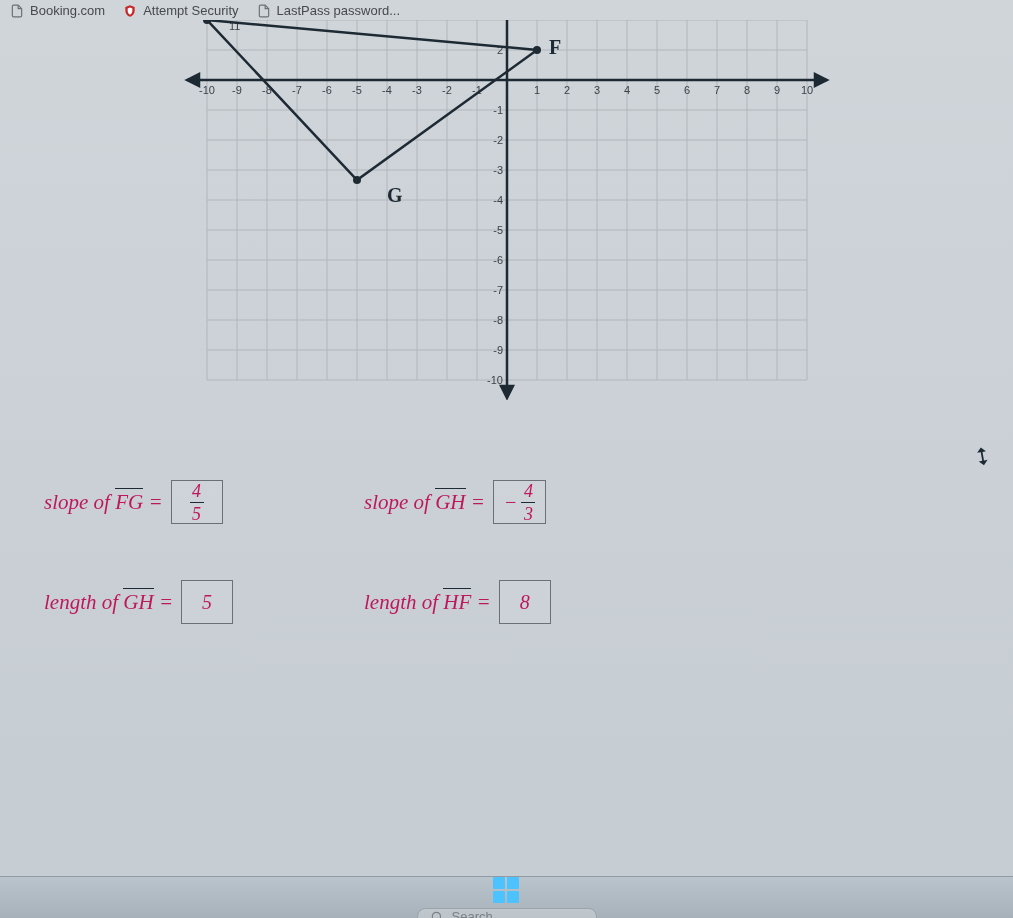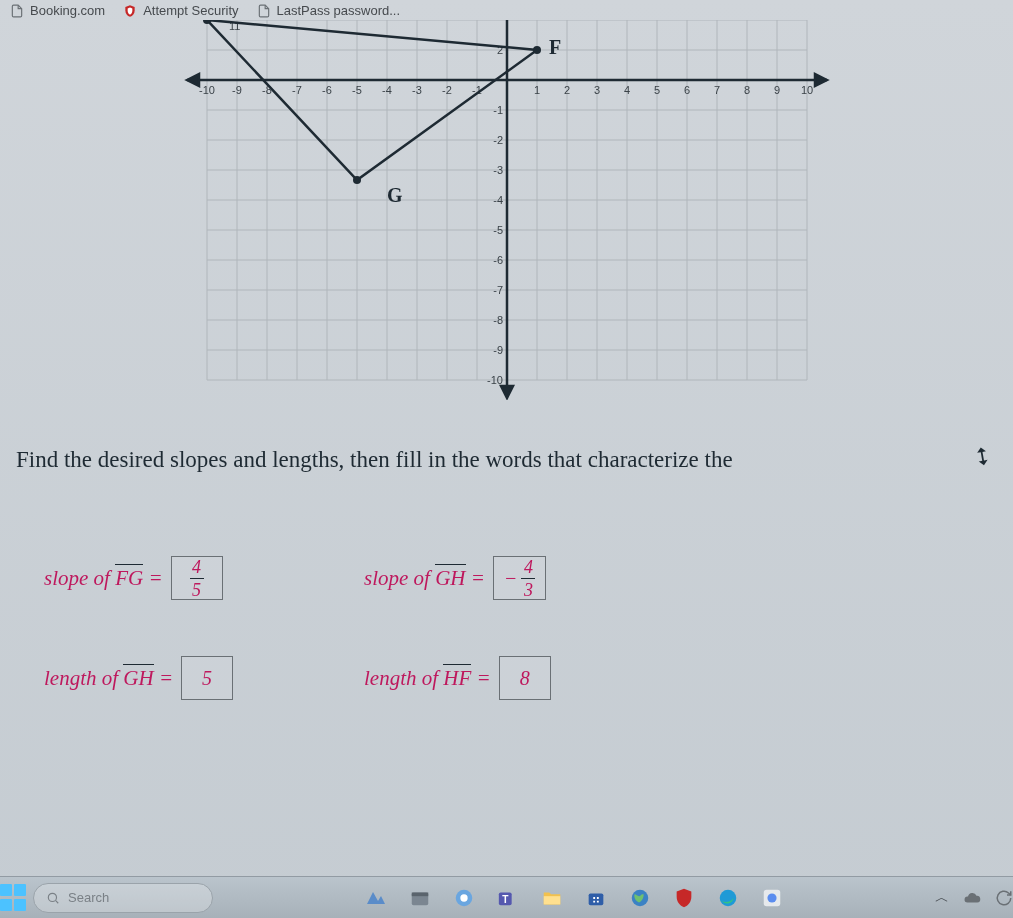--- a/index.html
+++ b/index.html
@@ -96,20 +96,21 @@
     position: absolute;
     left: 0; right: 0; bottom: 0;
     height: 42px;
     background: linear-gradient(#bac4cc, #a7b1b9);
     border-top: 1px solid #929ba3;
     display: flex;
     align-items: center;
     padding: 0 0;
     gap: 5px;
     font-family: Arial, sans-serif;
+    flex-direction: column;
   }
   .start {
     width: 28px; height: 28px;
     display: flex; flex-wrap: wrap;
     gap: 2px;
     cursor: pointer;
   }
   .start div { width: 12px; height: 12px; border-radius: 1px; }
   .searchbox {
     display: flex; align-items: center; gap: 8px;
@@ -270,21 +271,20 @@
       <circle cx="40" cy="0" r="4" fill="#1e2a33"></circle>
       <circle cx="370" cy="30" r="4" fill="#1e2a33"></circle>
       <circle cx="190" cy="160" r="4" fill="#1e2a33"></circle>
       <text x="382" y="34" font-family="Georgia" font-size="20" fill="#1e2a33" font-weight="bold">F</text>
       <text x="220" y="182" font-family="Georgia" font-size="20" fill="#1e2a33" font-weight="bold">G</text>
     </svg>
   </div>
 
   <div class="cursor-arrow">⭥</div>
 
-  <div class="prompt">Find the desired slopes and lengths, then fill in the words that characterize the</div>
 
   <div class="answer-block">
 
     <div class="rows">
 
       <div class="row">
         <div class="cell">
           <span class="label">
             <span>slope of</span>
             <span class="seg"><span class="bar"></span><span>FG</span></span>

